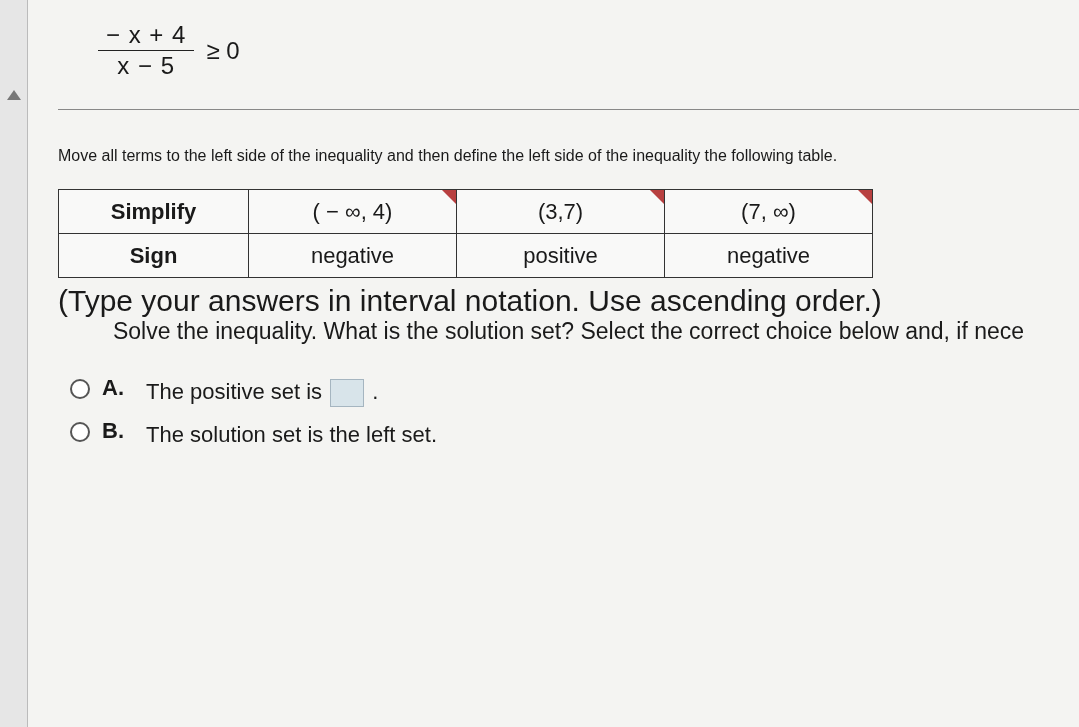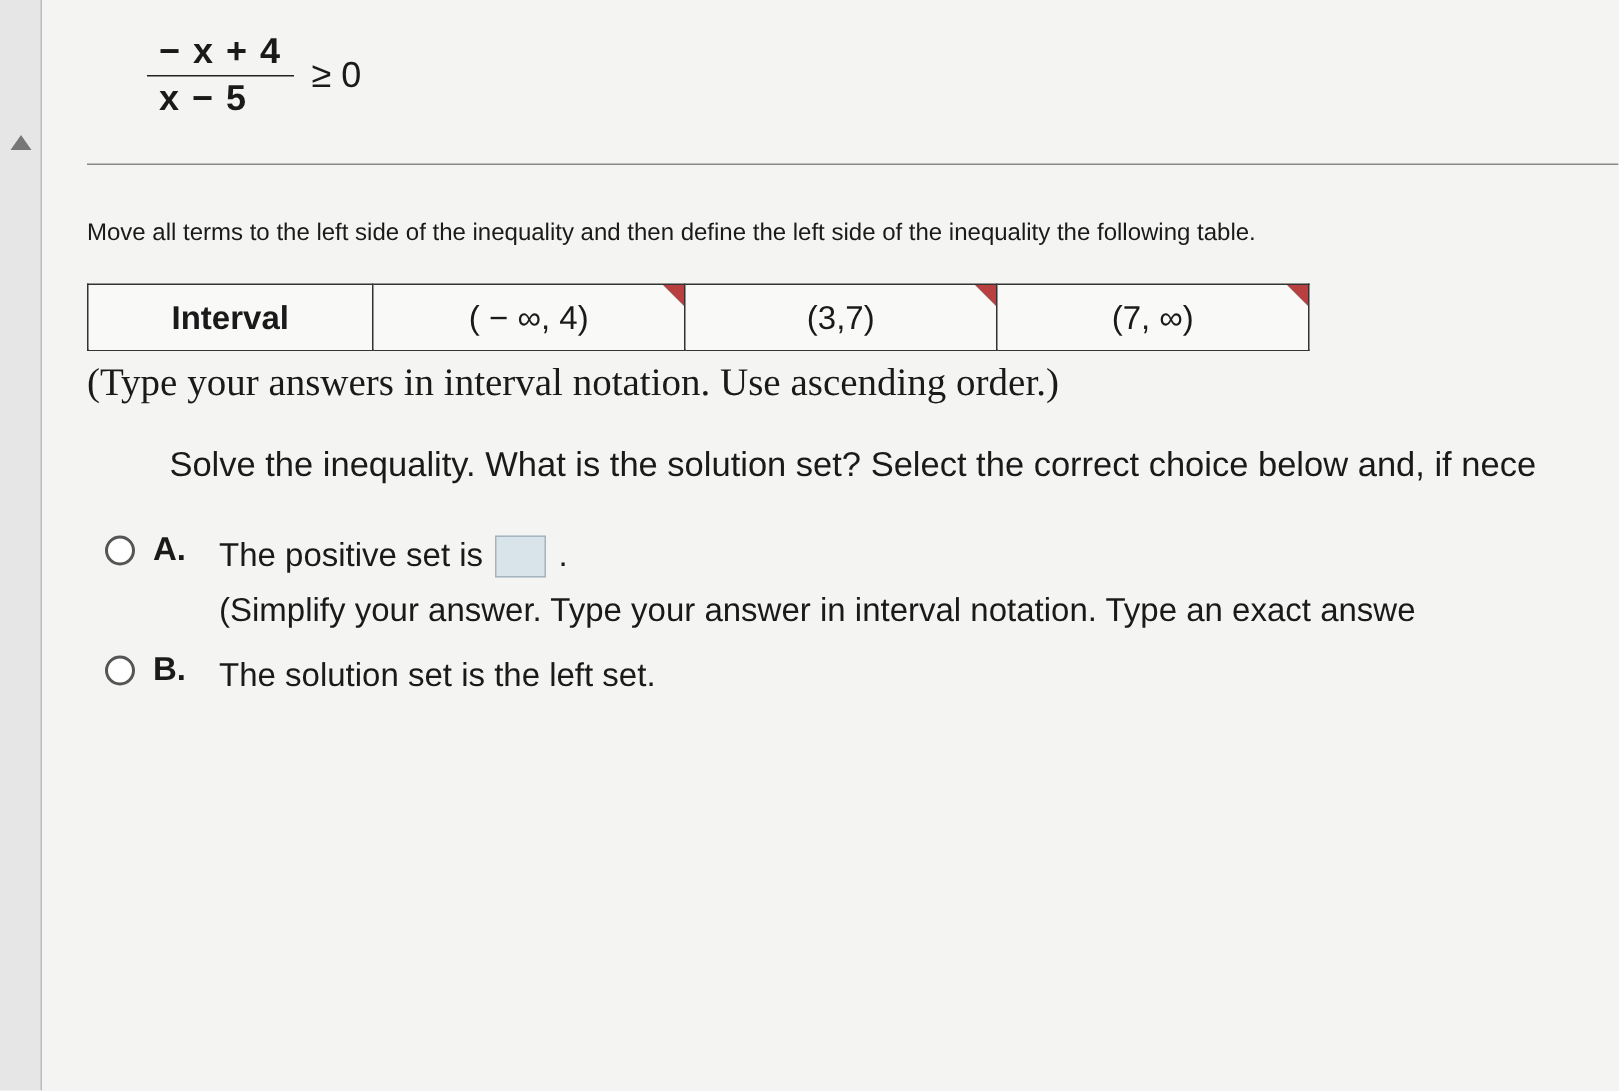--- a/index.html
+++ b/index.html
@@ -43,22 +43,21 @@
     display: flex;
     align-items: center;
     gap: 12px;
     margin-left: 40px;
     margin-bottom: 28px;
     font-size: 24px;
   }
   .fraction {
     display: inline-flex;
     flex-direction: column;
-    align-items: flex-start;
-    font-weight: bold;
+    align-items: center;
   }
   .frac-num, .frac-den {
     padding: 1px 8px;
     text-align: center;
     letter-spacing: 1px;
   }
   .frac-num { border-bottom: 1.5px solid #222; }
   .divider {
     border: none;
     border-top: 1.5px solid #888;
@@ -85,23 +84,21 @@
   .hdr { font-weight: bold; width: 190px; }
   .cell { width: 208px; }
   .corner {
     position: absolute;
     top: 0; right: 0;
     width: 0; height: 0;
     border-left: 14px solid transparent;
     border-top: 14px solid #b84040;
   }
   .hint {
-    font-size: 26px;
-    margin-bottom: 26px;
-    font-family: Liberation Serif, serif;
+    font-size: 30px;
   }
   .question {
     font-size: 23px;
     margin-bottom: 30px;
     text-align: center;
   }
   .choice {
     display: flex;
     align-items: flex-start;
     gap: 12px;
@@ -158,49 +155,54 @@
     <span>≥ 0</span>
   </div>
 
   <hr class="divider">
 
   <div class="instruction">Move all terms to the left side of the inequality and then define the left side of the inequality the following table.</div>
 
   <table class="sign-table">
     <tbody>
         <tr>
-      <td class="hdr">Interval</td>
+      <td class="hdr">Simplify</td>
       <td class="cell">
         <span>( − ∞, 4)</span>
         <span class="corner"></span>
       </td>
       <td class="cell">
         <span>(3,7)</span>
         <span class="corner"></span>
       </td>
       <td class="cell">
         <span>(7, ∞)</span>
         <span class="corner"></span>
       </td>
     </tr>
+    <tr>
+      <td class="hdr">Sign</td>
+      <td class="cell">negative</td>
+      <td class="cell">positive</td>
+      <td class="cell">negative</td>
+    </tr>
   </tbody>
     </table>
 
   <div class="hint">(Type your answers in interval notation. Use ascending order.)</div>
 
   <div class="question">Solve the inequality. What is the solution set? Select the correct choice below and, if nece</div>
 
   <div class="choice">
     <span class="radio"></span>
     <span class="choice-label">A.</span>
     <span class="choice-body">
       <span>The positive set is</span>
       <span class="ans-box"></span>
       <span>.</span>
-      <span class="sub-hint">(Simplify your answer. Type your answer in interval notation. Type an exact answe</span>
     </span>
   </div>
 
   <div class="choice">
     <span class="radio"></span>
     <span class="choice-label">B.</span>
     <span class="choice-body">The solution set is the left set.</span>
   </div>
 
 </div>

